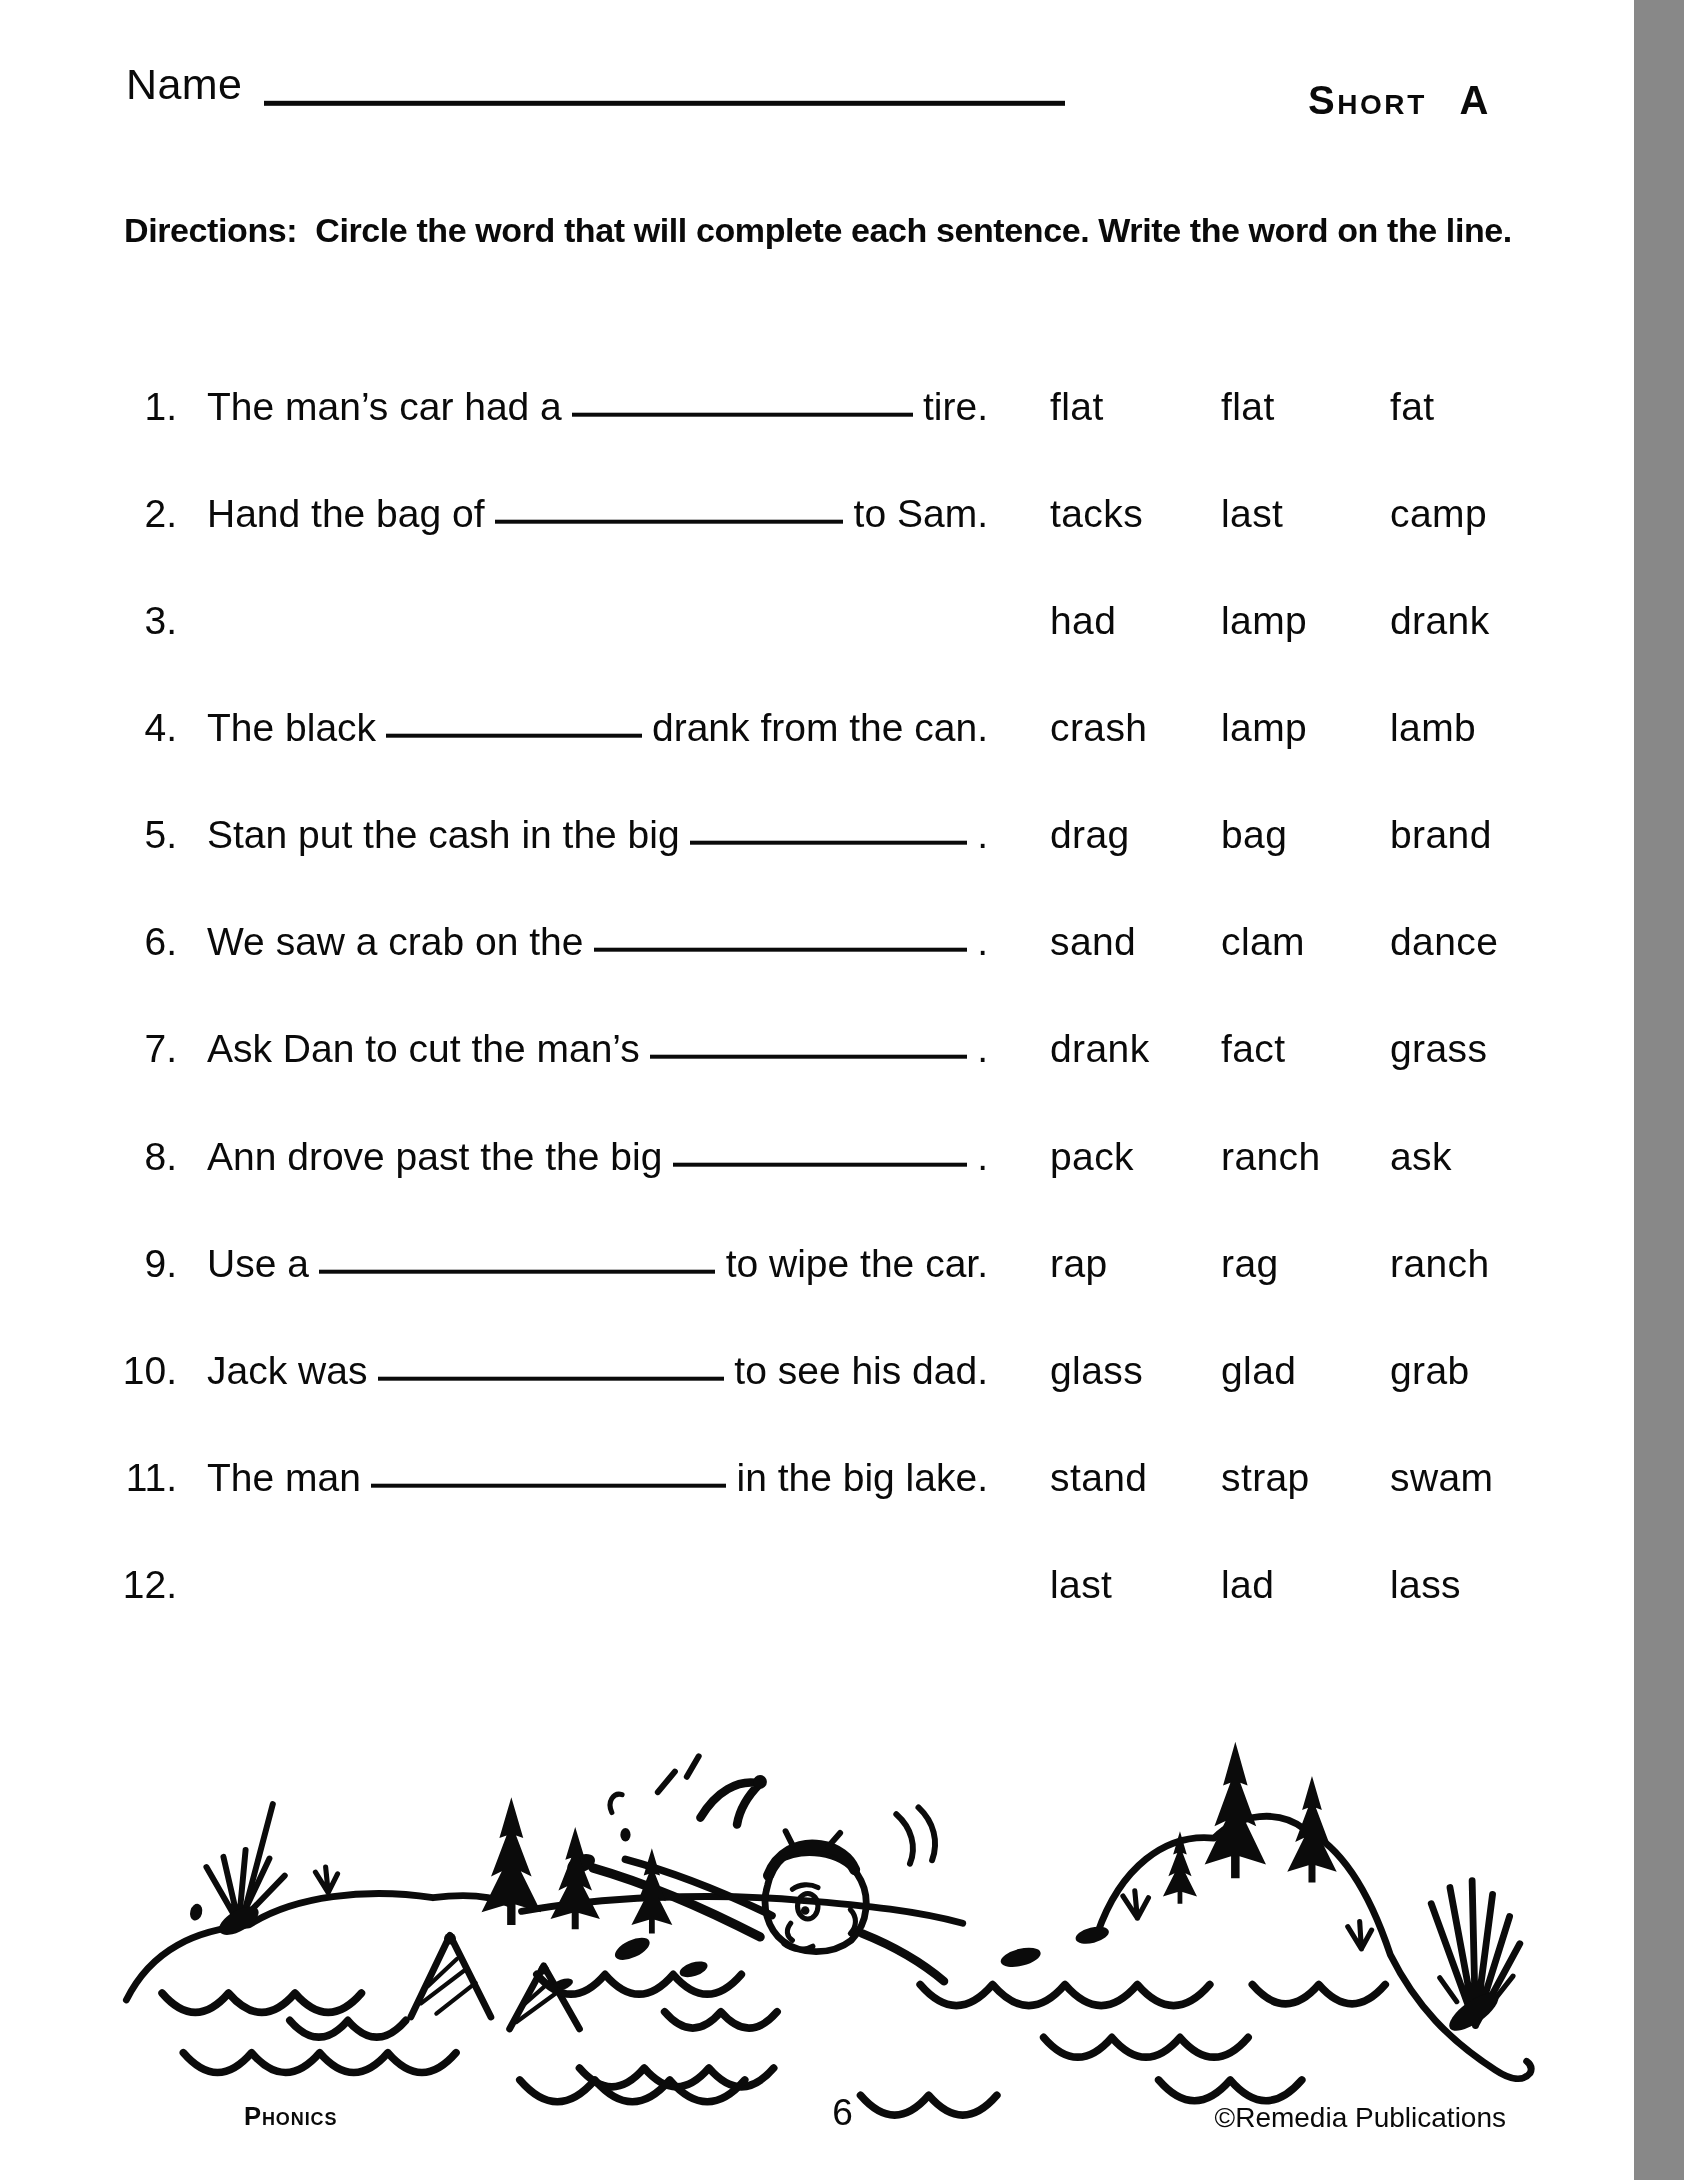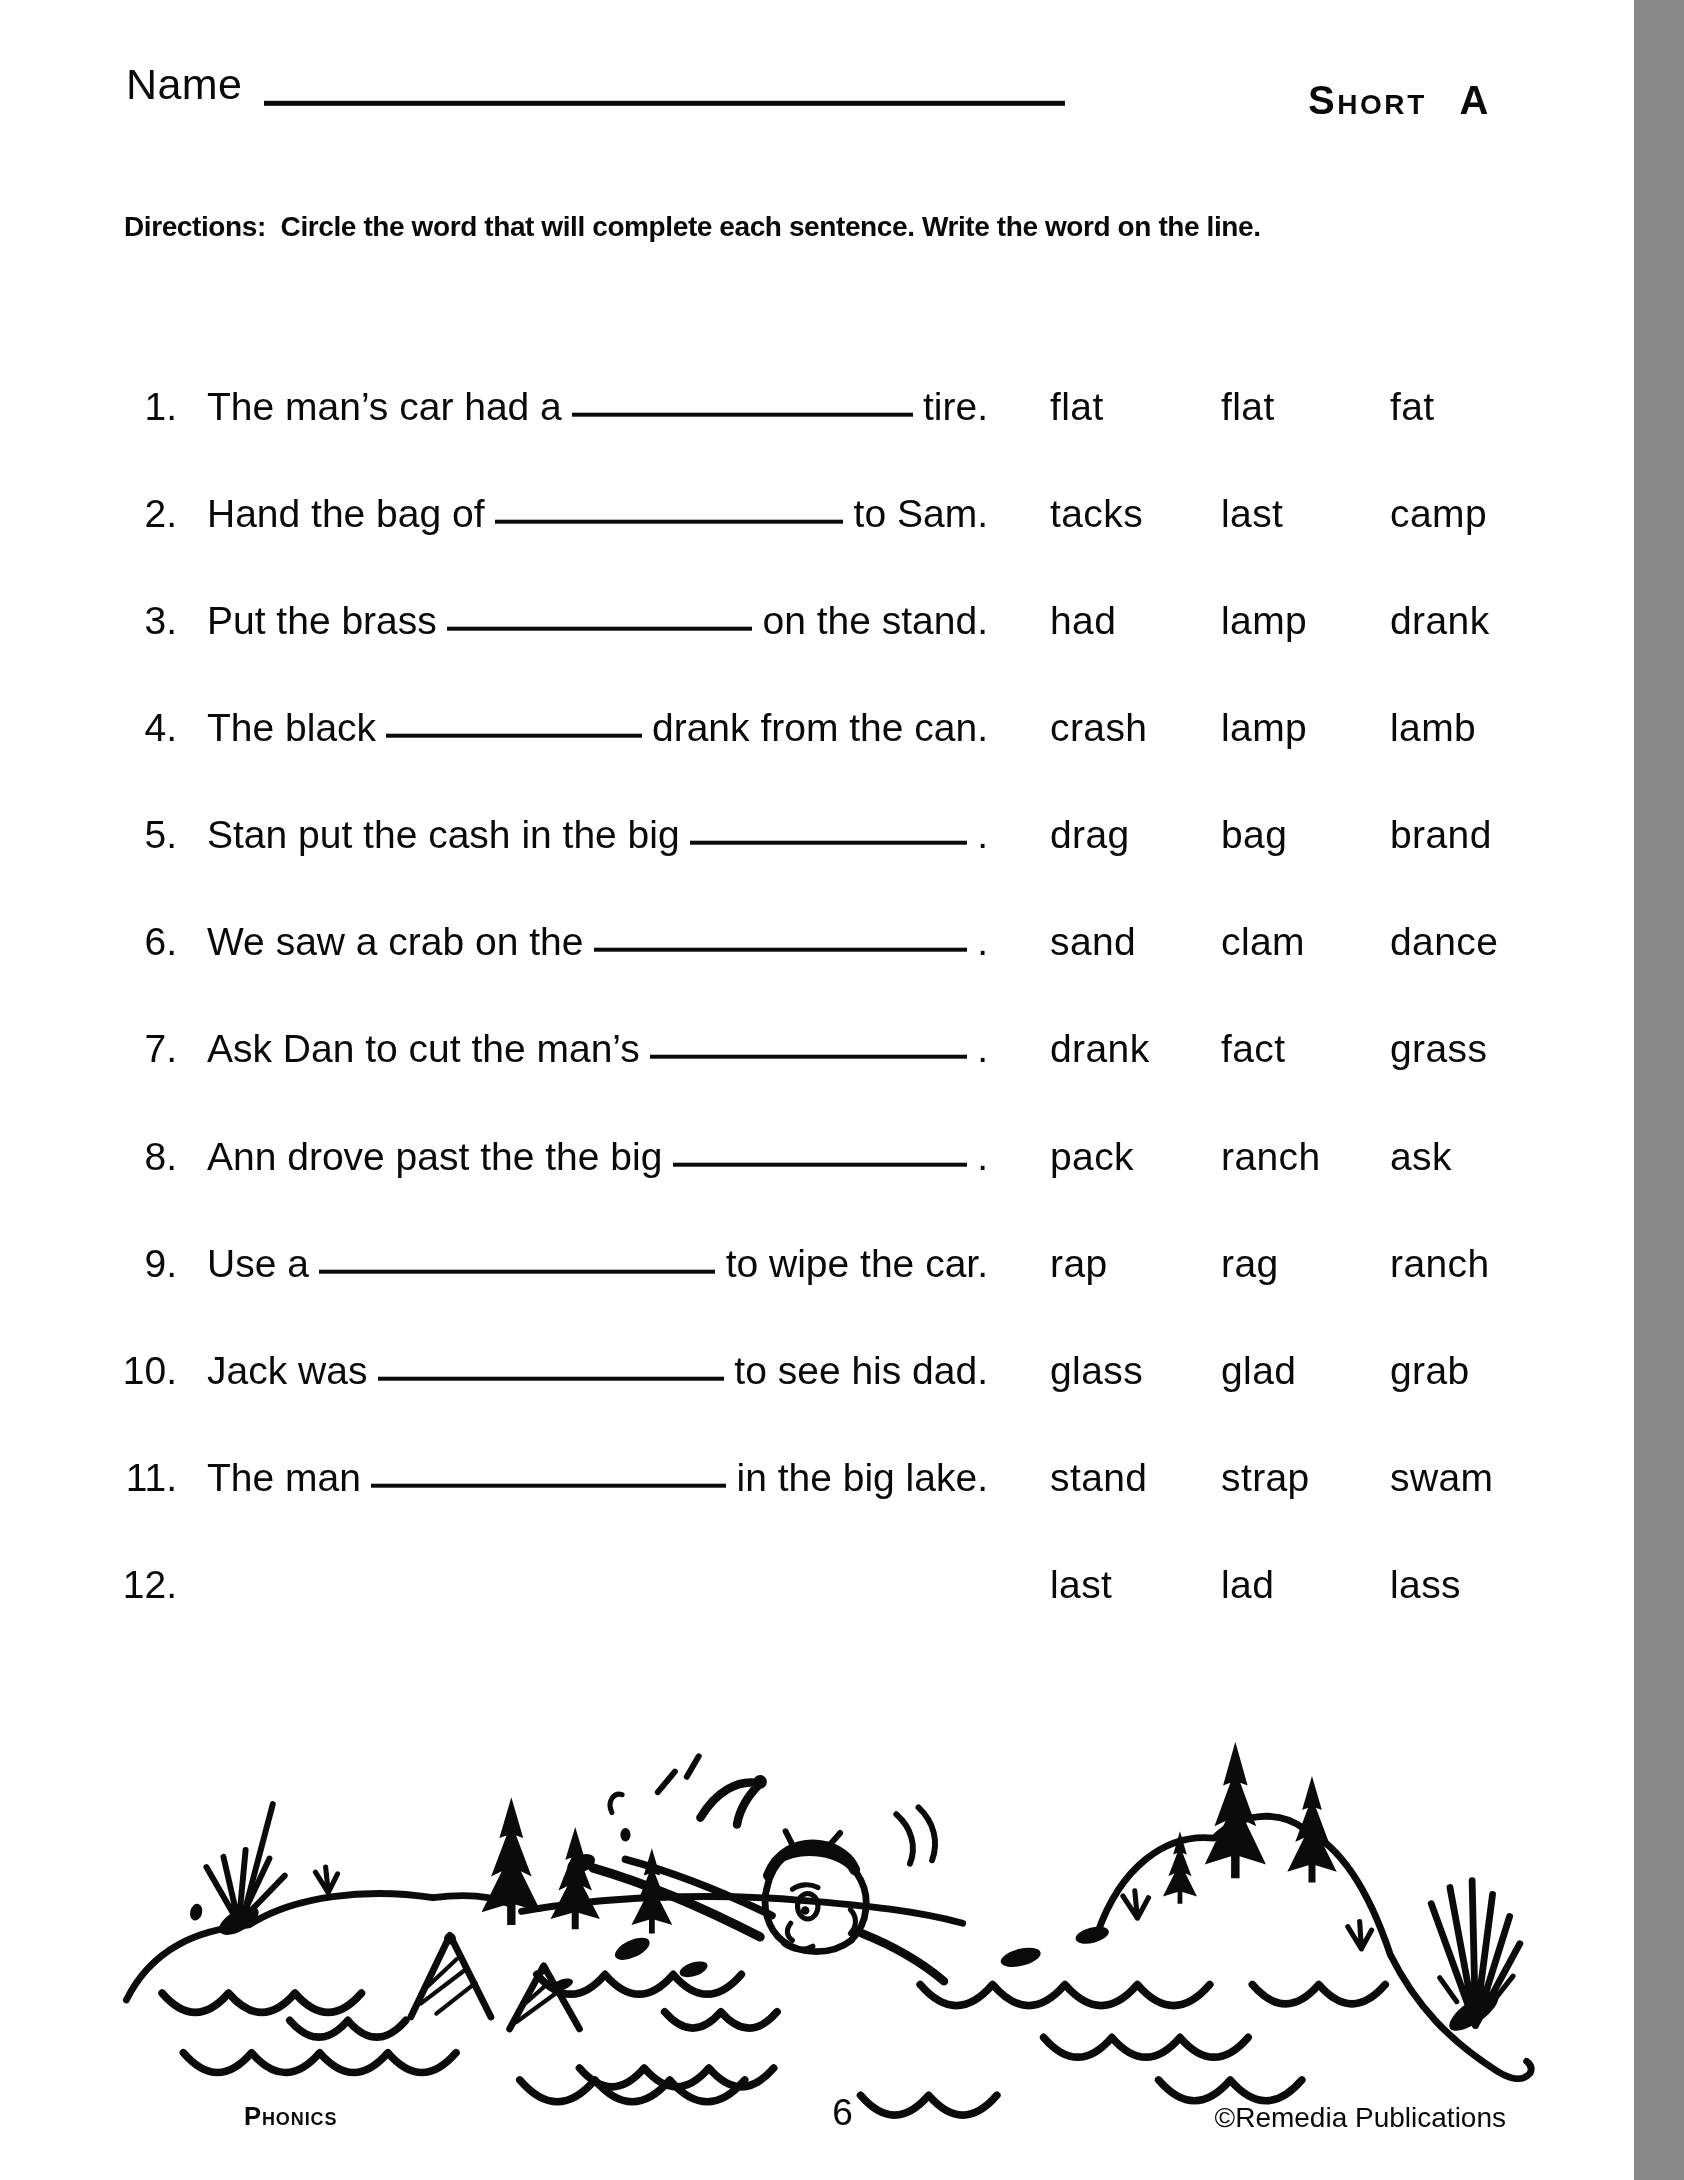--- a/index.html
+++ b/index.html
@@ -9,21 +9,21 @@
   }
   
   .name-row{position:absolute;left:126px;top:60px;display:flex;align-items:baseline;}
   .name-label{font-size:43px;font-weight:500;letter-spacing:0.4px;}
   .name-line{display:inline-block;width:801px;border-bottom:5.1px solid #0a0a0a;transform:translateY(6.8px);margin-left:22px;}
   .sheet-title{
     position:absolute;right:143px;top:78px;font-size:40px;font-weight:bold;
     font-variant:small-caps;letter-spacing:2.6px;word-spacing:20.4px;
   }
   .directions{
-    position:absolute;left:124px;top:211px;font-size:28px;font-weight:bold;
+    position:absolute;left:124px;top:211px;font-size:34px;font-weight:bold;
     letter-spacing:-0.4px;white-space:pre;
   }
   
   .q-row{position:absolute;left:0;width:1685px;height:60px;font-size:39px;}
   .q-num{position:absolute;left:68px;width:109px;text-align:right;}
   .q-sentence{position:absolute;left:207px;width:781px;display:flex;align-items:center;white-space:pre;}
   .blank{flex:1 1 auto;min-width:102px;border-bottom:4.3px solid #0a0a0a;margin:0 10.2px;transform:translateY(7.7px);}
   .q-opt{position:absolute;font-weight:normal;letter-spacing:0.4px;}
   .opt-0{left:1050px}.opt-1{left:1221px}.opt-2{left:1390px}
   
@@ -56,21 +56,20 @@
       </div>
       <div class="q-row" style="top: 492px;">
         <span class="q-num">2.</span>
         <span class="q-sentence"><span>Hand the bag of</span><span class="blank"></span><span>to Sam.</span></span>
         <span class="q-opt opt-0">tacks</span>
         <span class="q-opt opt-1">last</span>
         <span class="q-opt opt-2">camp</span>
       </div>
       <div class="q-row" style="top: 599px;">
         <span class="q-num">3.</span>
-        <span class="q-sentence"><span>Put the brass</span><span class="blank"></span><span>on the stand.</span></span>
         <span class="q-opt opt-0">had</span>
         <span class="q-opt opt-1">lamp</span>
         <span class="q-opt opt-2">drank</span>
       </div>
       <div class="q-row" style="top: 706px;">
         <span class="q-num">4.</span>
         <span class="q-sentence"><span>The black</span><span class="blank"></span><span>drank from the can.</span></span>
         <span class="q-opt opt-0">crash</span>
         <span class="q-opt opt-1">lamp</span>
         <span class="q-opt opt-2">lamb</span>

